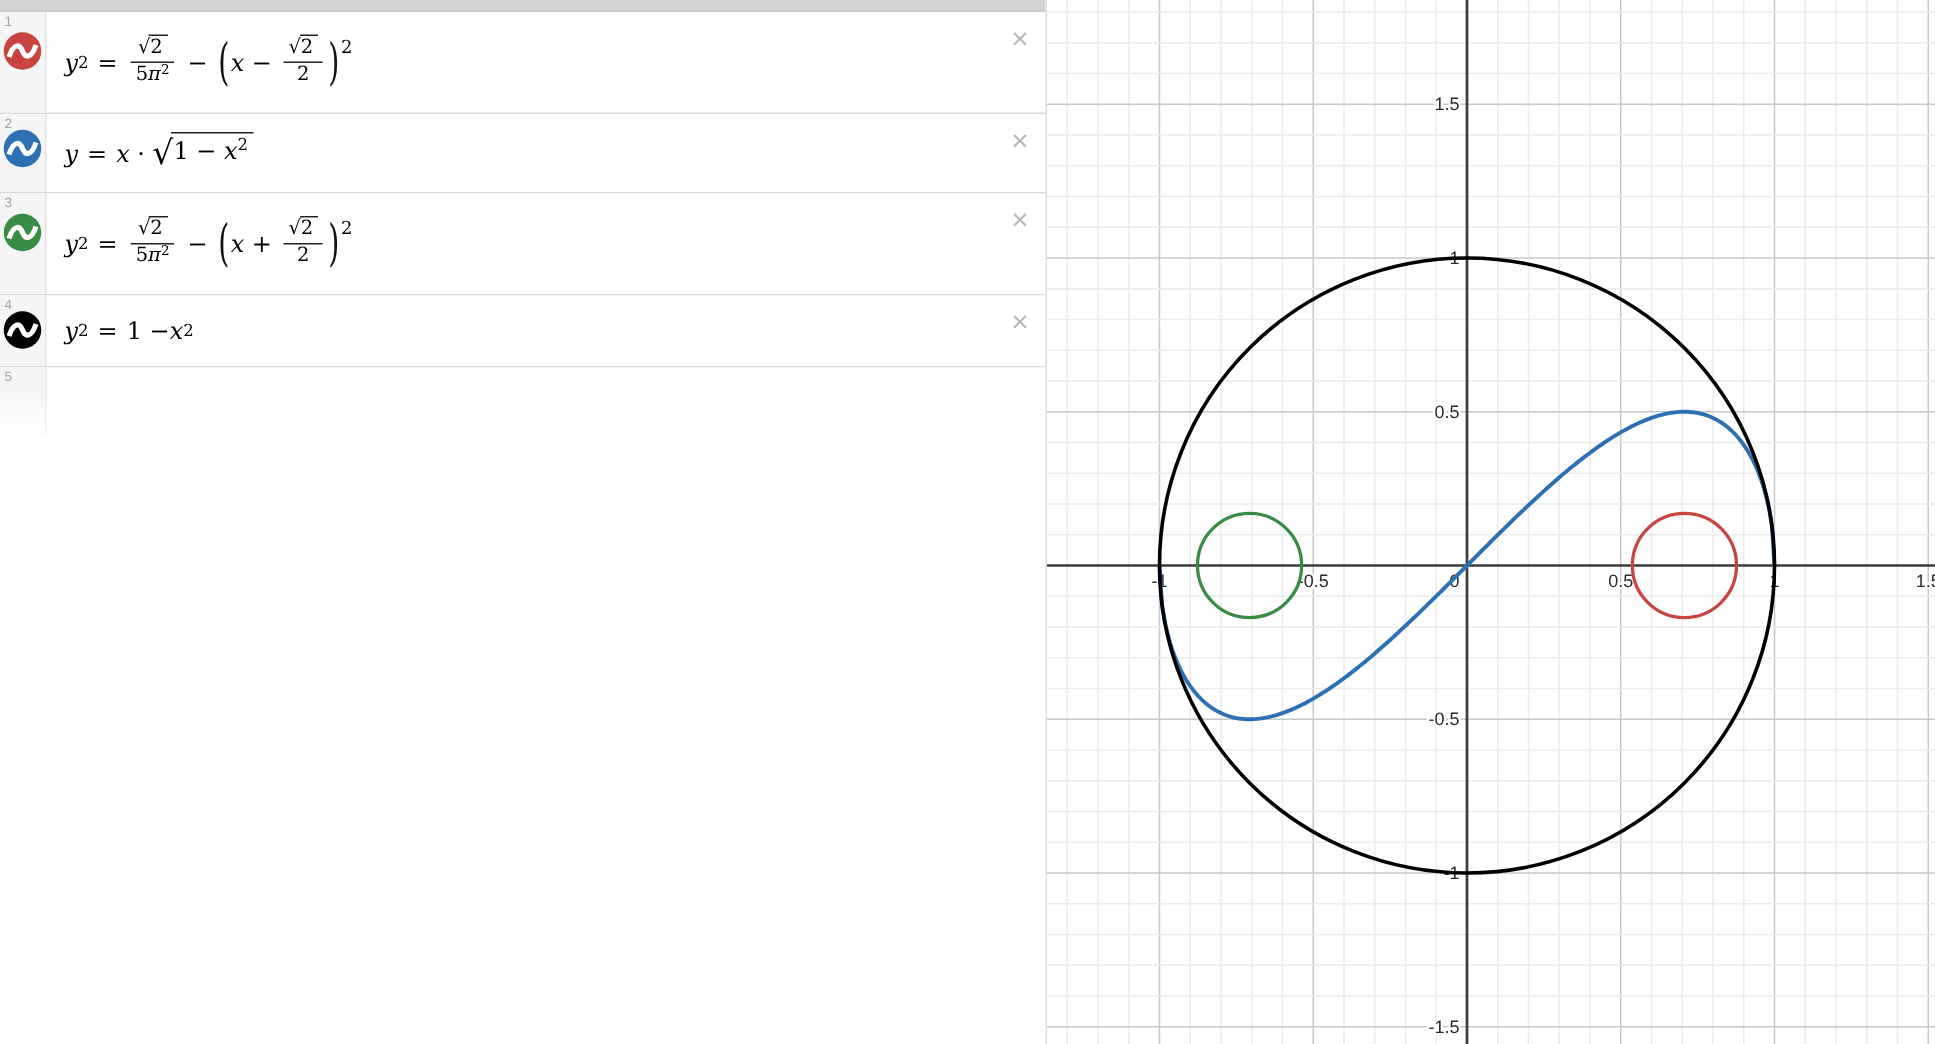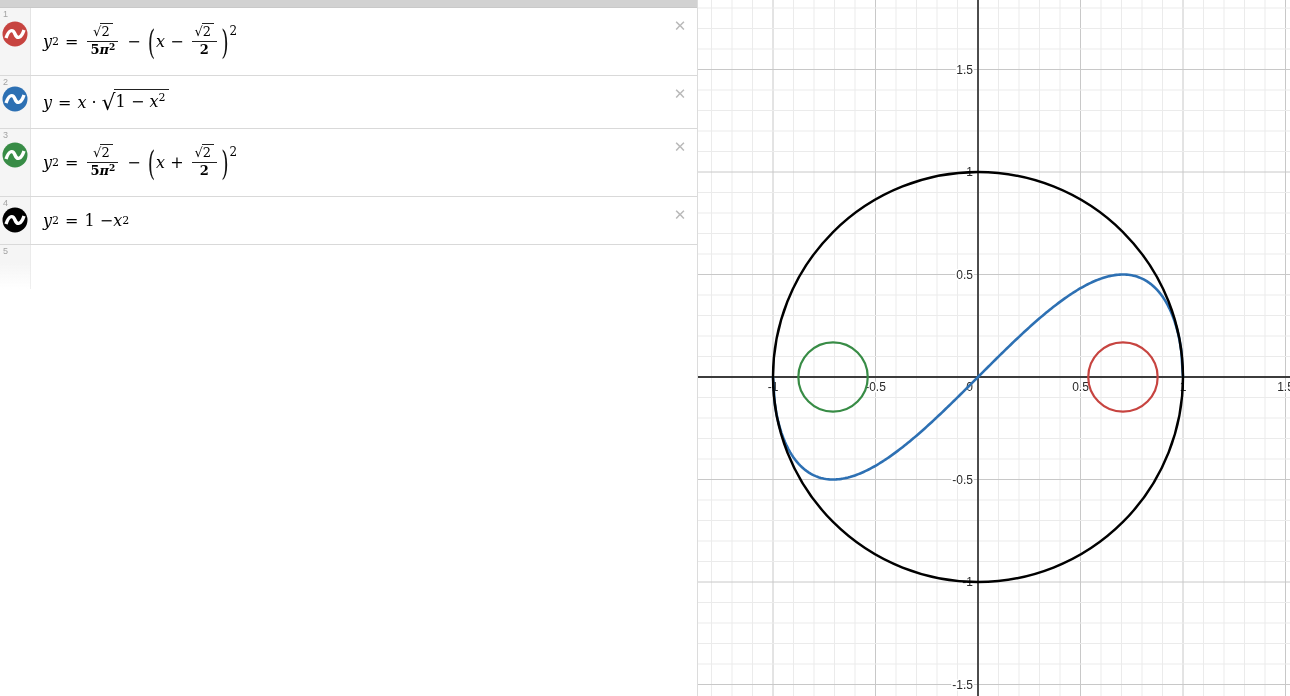--- a/index.html
+++ b/index.html
@@ -27,21 +27,21 @@
                line-height:16px; cursor:pointer; font-family:"DejaVu Sans", sans-serif; padding:0; }
 
   
   .math var { font-style:italic; font-family:"DejaVu Serif", serif; }
   .math sup { font-size:11px; vertical-align:6px; line-height:0; }
   .op { margin:0 6px; font-style:normal; }
   .opn { margin:0 5px; font-style:normal; }
   .frac { display:inline-block; vertical-align:middle; text-align:center; font-size:13px;
           margin:0 3px; line-height:1.15; }
   .fnum { display:block; padding:0 3px 1px; }
-  .fden { display:block; border-top:1px solid #222; padding:1px 3px 0;font-weight:bold; }
+  .fden { display:block; border-top:1px solid #222; padding:1px 3px 0; }
   .fden sup { font-size:9px; vertical-align:4px; }
   .sq { white-space:nowrap; }
   .sq .rs { letter-spacing:-1px; }
   .sq .rc { border-top:1px solid #222; padding:0 3px 0 1px; }
   .bigsq .rs { font-size:22px; vertical-align:-3px; letter-spacing:-2px; }
   .bigsq .rc { border-top:1.5px solid #222; padding:2px 4px 0 2px; }
   .bp { display:inline-block; transform:scaleY(1.75); font-size:19px; font-weight:300;
         vertical-align:middle; margin:0 1px; color:#111; }
   .osup { font-size:12px; position:relative; top:-11px; font-style:normal; }
 

